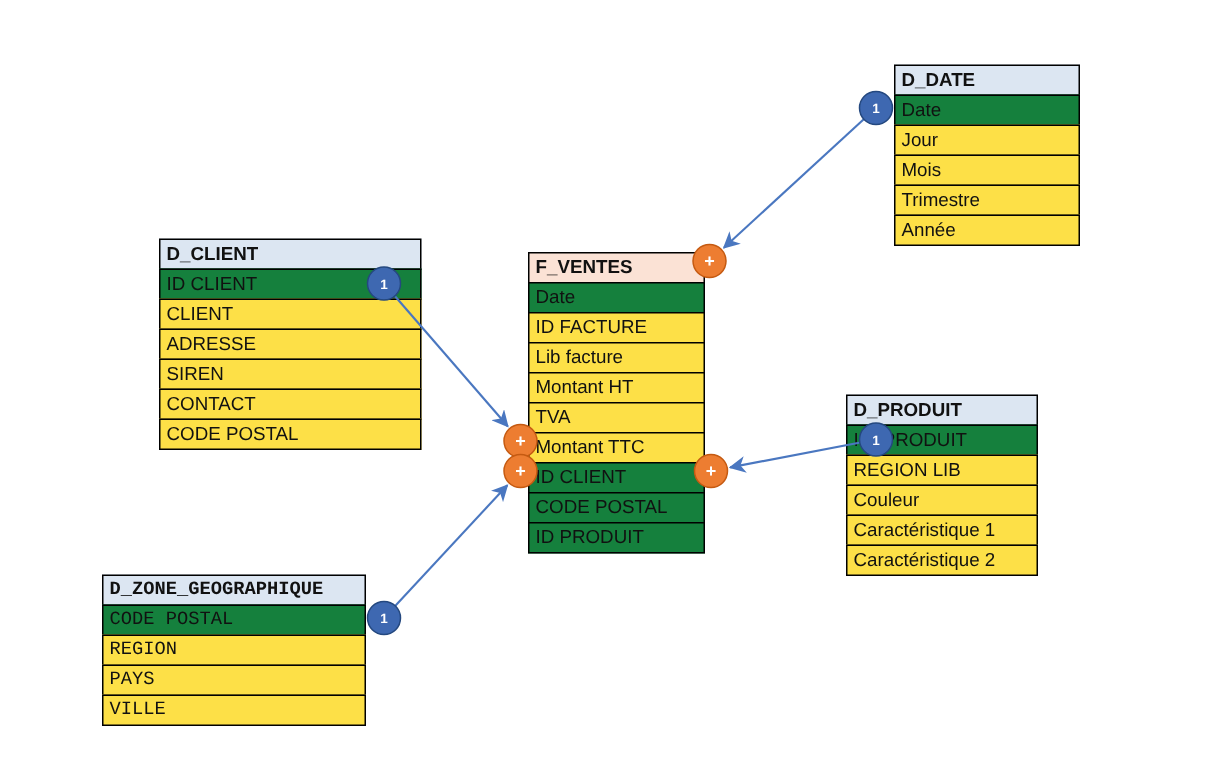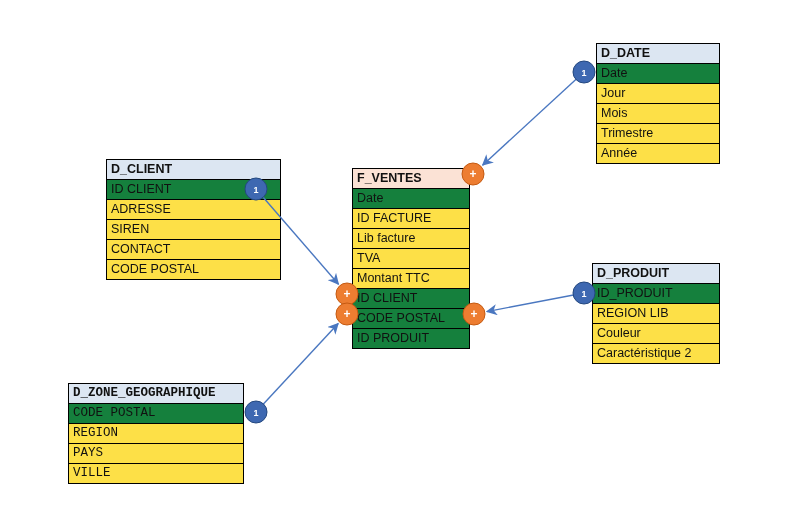--- a/index.html
+++ b/index.html
@@ -19,54 +19,56 @@
     box-sizing:border-box; height:21px; line-height:19px; margin-top:-1px;
     border:1px solid #000; background:#fde047;
     font-size:12.5px; padding:0 4px; white-space:nowrap; overflow:hidden;
   }
   .tbl .row.key { background:#15803d; }
 
   #t-d-client  { left:82px;  top:159px; width:175px;margin-left:24px; }
   #t-d-zone    { left:68px;  top:383px; width:176px;font-family:Liberation Mono, monospace; }
   #t-f-ventes  { left:352px; top:144px; width:118px;margin-top:24px; }
   #t-d-date    { left:596px; top:43px;  width:124px; }
-  #t-d-produit { left:592px; top:263px; width:128px; }
+  #t-d-produit { left:564px; top:263px; width:128px; }
 
   .overlay { position:absolute; left:0; top:0; z-index:5; pointer-events:none; }
   .conn { stroke-width:1.4; fill:none; }
   .badge-one-label  { font-family:"Liberation Sans",sans-serif; font-size:9px;  font-weight:bold; fill:#ffffff; text-anchor:middle; }
   .badge-many-label { font-family:"Liberation Sans",sans-serif; font-size:12px; font-weight:bold; fill:#ffffff; text-anchor:middle; }
 </style>
 </head>
 <body>
 
 <div class="canvas">
 
   <div class="tbl dim" id="t-d-client">
     <div class="hdr">D_CLIENT</div>
     <div class="row key">ID CLIENT</div>
+    <div class="row">CLIENT</div>
     <div class="row">ADRESSE</div>
     <div class="row">SIREN</div>
     <div class="row">CONTACT</div>
     <div class="row">CODE POSTAL</div>
   </div>
 
   <div class="tbl dim" id="t-d-zone">
     <div class="hdr">D_ZONE_GEOGRAPHIQUE</div>
     <div class="row key">CODE POSTAL</div>
     <div class="row">REGION</div>
     <div class="row">PAYS</div>
     <div class="row">VILLE</div>
   </div>
 
   <div class="tbl fact" id="t-f-ventes">
     <div class="hdr">F_VENTES</div>
     <div class="row key">Date</div>
     <div class="row">ID FACTURE</div>
     <div class="row">Lib facture</div>
+    <div class="row">Montant HT</div>
     <div class="row">TVA</div>
     <div class="row">Montant TTC</div>
     <div class="row key">ID CLIENT</div>
     <div class="row key">CODE POSTAL</div>
     <div class="row key">ID PRODUIT</div>
   </div>
 
   <div class="tbl dim" id="t-d-date">
     <div class="hdr">D_DATE</div>
     <div class="row key">Date</div>
@@ -74,20 +76,21 @@
     <div class="row">Mois</div>
     <div class="row">Trimestre</div>
     <div class="row">Année</div>
   </div>
 
   <div class="tbl dim" id="t-d-produit">
     <div class="hdr">D_PRODUIT</div>
     <div class="row key">ID_PRODUIT</div>
     <div class="row">REGION LIB</div>
     <div class="row">Couleur</div>
+    <div class="row">Caractéristique 1</div>
     <div class="row">Caractéristique 2</div>
   </div>
 
   <svg class="overlay" width="811" height="506" viewBox="0 0 811 506" xmlns="http://www.w3.org/2000/svg">
     <defs>
       <marker id="arr" viewBox="0 0 9 9" refX="8.2" refY="4.5" markerWidth="8" markerHeight="8" orient="auto">
         <path d="M0,0 L9,4.5 L0,9 L2.6,4.5 Z" fill="#4a77c0"></path>
       </marker>
     </defs>
 

